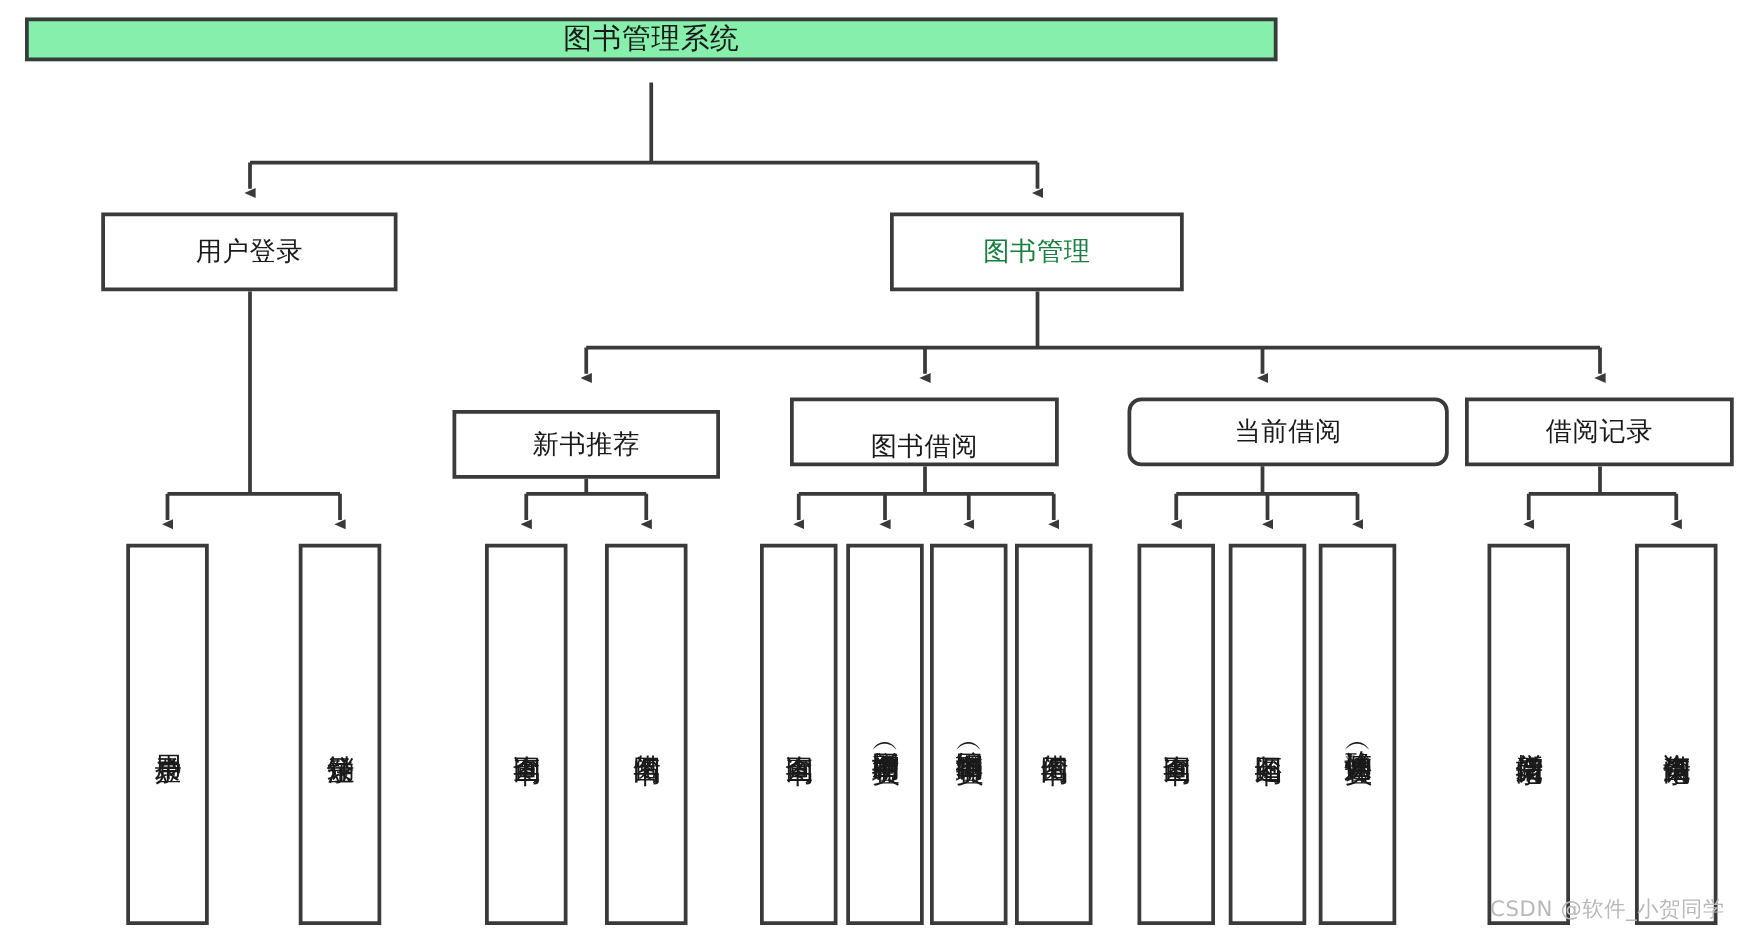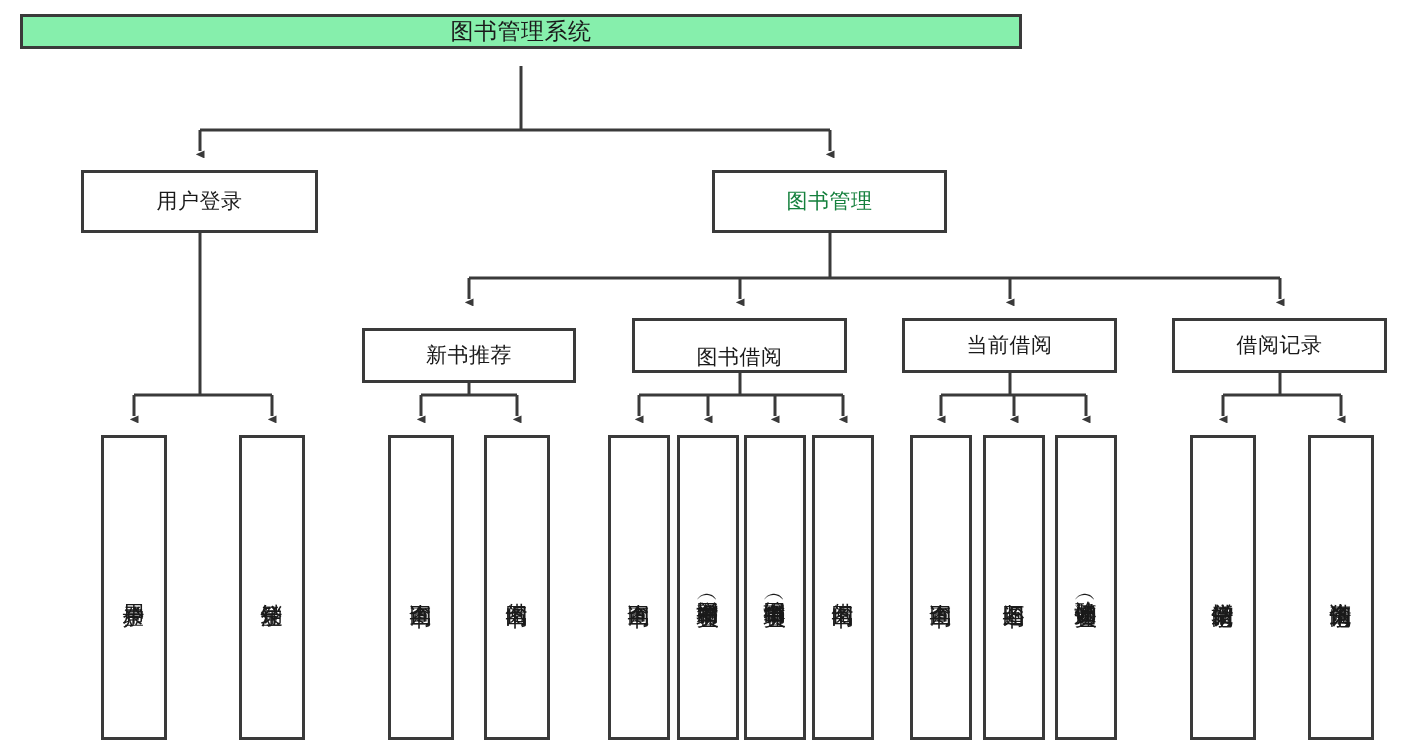--- a/index.html
+++ b/index.html
@@ -114,21 +114,21 @@
       </div>
       <div class="node horizontal" style="left: 712px; top: 170px; width: 235px; height: 63px; border-color: rgb(58, 58, 58); background: rgb(255, 255, 255);">
         <span class="label" style="font-size: 21px; color: #15803d;">图书管理</span>
       </div>
       <div class="node horizontal" style="left: 362px; top: 318px; width: 214px; height: 55px; border-color: rgb(58, 58, 58); background: rgb(255, 255, 255); margin-top: 10px;">
         <span class="label" style="font-size: 21px; color: rgb(26, 26, 26);">新书推荐</span>
       </div>
       <div class="node horizontal" style="left: 632px; top: 318px; width: 215px; height: 55px; border-color: rgb(58, 58, 58); background: rgb(255, 255, 255);">
         <span class="label" style="font-size: 21px; color: rgb(26, 26, 26); margin-top: 24px;">图书借阅</span>
       </div>
-      <div class="node horizontal" style="left: 902px; top: 318px; width: 215px; height: 55px; border-color: rgb(58, 58, 58); background: rgb(255, 255, 255);">
+      <div class="node horizontal" style="left: 902px; top: 318px; width: 257px; height: 55px; border-color: rgb(58, 58, 58); background: rgb(255, 255, 255); border-radius: 11px;">
         <span class="label" style="font-size: 21px; color: rgb(26, 26, 26);">当前借阅</span>
       </div>
       <div class="node horizontal" style="left: 1172px; top: 318px; width: 215px; height: 55px; border-color: rgb(58, 58, 58); background: rgb(255, 255, 255);">
         <span class="label" style="font-size: 21px; color: rgb(26, 26, 26);">借阅记录</span>
       </div>
       <div class="node vertical" style="left: 101px; top: 435px; width: 66px; height: 305px; border-color: rgb(58, 58, 58); background: rgb(255, 255, 255);">
         <span class="label" style="font-size: 22px; color: rgb(26, 26, 26);">用户登录</span>
       </div>
       <div class="node vertical" style="left: 239px; top: 435px; width: 66px; height: 305px; border-color: rgb(58, 58, 58); background: rgb(255, 255, 255);">
         <span class="label" style="font-size: 22px; color: rgb(26, 26, 26);">注销登录</span>
@@ -161,14 +161,15 @@
         <span class="label" style="font-size: 22px; color: rgb(26, 26, 26);">确认归还（管理员）</span>
       </div>
       <div class="node vertical" style="left: 1190px; top: 435px; width: 66px; height: 305px; border-color: rgb(58, 58, 58); background: rgb(255, 255, 255);">
         <span class="label" style="font-size: 22px; color: rgb(26, 26, 26);">新增借阅记录</span>
       </div>
       <div class="node vertical" style="left: 1308px; top: 435px; width: 66px; height: 305px; border-color: rgb(58, 58, 58); background: rgb(255, 255, 255);">
         <span class="label" style="font-size: 22px; color: rgb(26, 26, 26);">查询借阅记录</span>
       </div>
     </div>
 
+  <div class="watermark" style="left: 1192px; top: 716px; color: rgb(185, 185, 185);">CSDN @软件_小贺同学</div>
 
 </div>
 
 </body></html>

